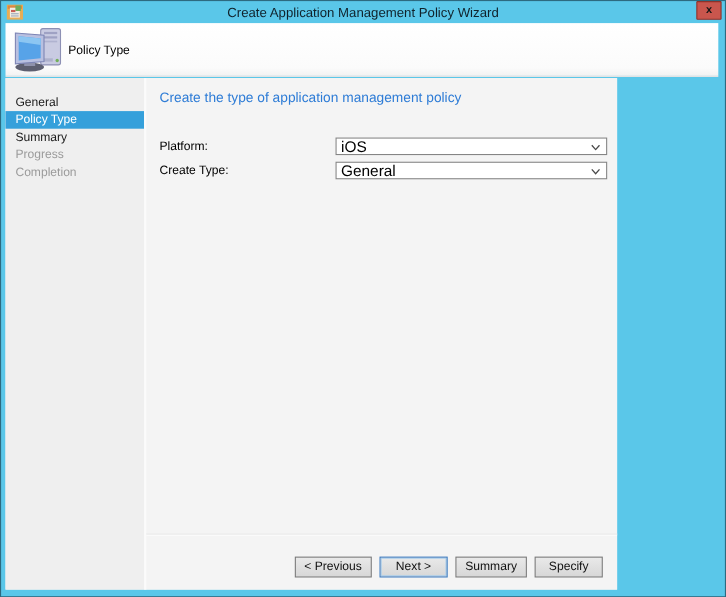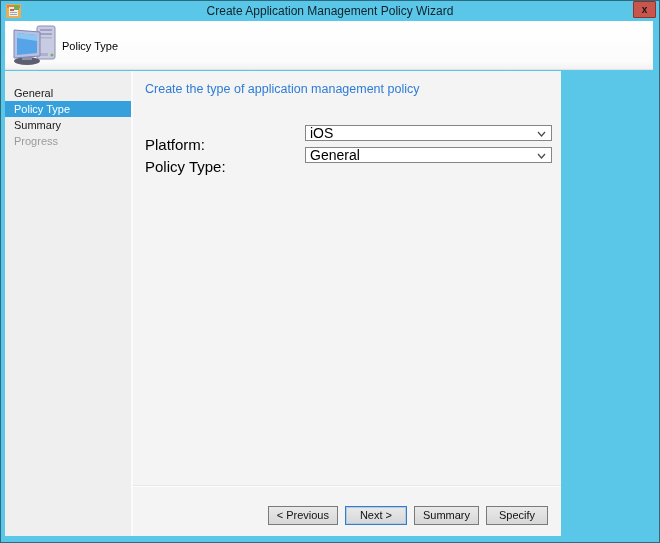--- a/index.html
+++ b/index.html
@@ -62,22 +62,22 @@
     background:#f4f4f4; border-left:2px solid #fbfbfb;
   }
   .content-heading {
     position:absolute; left:12px; top:11px;
     font-size:12.5px; color:#2e7cd6;
   }
   .form-row { position:absolute; left:12px; right:9px; height:16px; }
   .form-row.row-0 { top:54px; }
   .form-row.row-1 { top:76px; }
   .form-label {
-    position:absolute; left:0; top:12px; height:16px; line-height:16px;
-    font-size:15px; color:#000;
+    position:absolute; left:0; top:0; height:16px; line-height:16px;
+    font-size:11px; color:#000;
   }
   .dropdown {
     position:absolute; left:160px; right:0; top:0; height:16px;
     background:#ffffff; border:1px solid #858585;
     font-size:14px; color:#000; line-height:14px;
     padding:0 18px 0 4px; cursor:pointer;
     display:flex; align-items:center;
   }
   .dropdown .chev {
     position:absolute; right:5px; top:5px; width:9px; height:6px;
@@ -141,37 +141,38 @@
     <div class="header-title">Policy Type</div>
   </div>
 
   <div class="main">
 
     <div class="sidebar">
       <div class="nav-item">General</div>
       <div class="nav-item selected">Policy Type</div>
       <div class="nav-item">Summary</div>
       <div class="nav-item disabled">Progress</div>
+      <div class="nav-item disabled">Completion</div>
     </div>
 
     <div class="content">
       <div class="content-heading">Create the type of application management policy</div>
 
       <div class="form-row row-0">
         <div class="form-label">Platform:</div>
         <div class="dropdown">
           <span>iOS</span>
           <svg class="chev" viewBox="0 0 9 6">
             <polyline points="1,1 4.5,5 8,1" fill="none" stroke="#4a4a4a" stroke-width="1.2"></polyline>
           </svg>
         </div>
       </div>
 
       <div class="form-row row-1">
-        <div class="form-label">Policy Type:</div>
+        <div class="form-label">Create Type:</div>
         <div class="dropdown">
           <span>General</span>
           <svg class="chev" viewBox="0 0 9 6">
             <polyline points="1,1 4.5,5 8,1" fill="none" stroke="#4a4a4a" stroke-width="1.2"></polyline>
           </svg>
         </div>
       </div>
 
       <div class="footer-divider"></div>
       <div class="footer-buttons">

